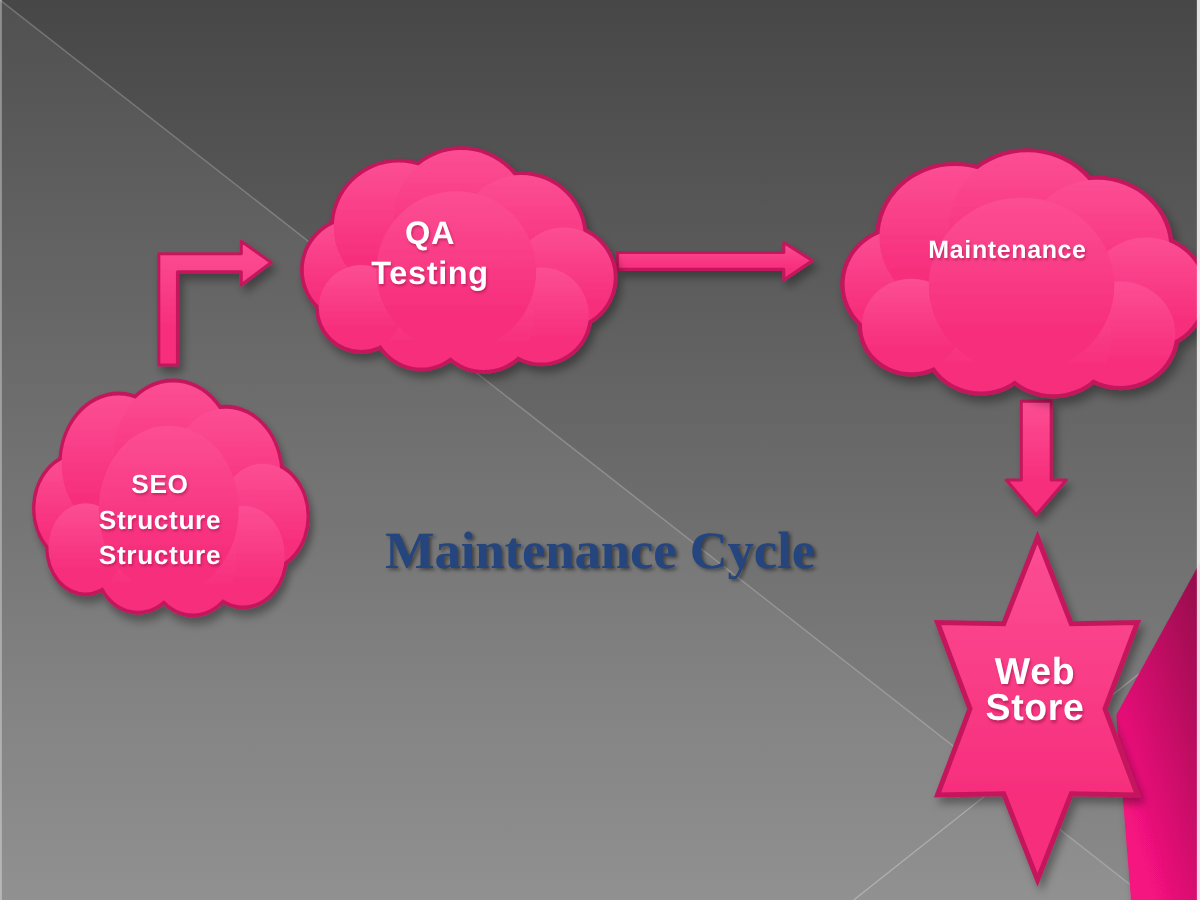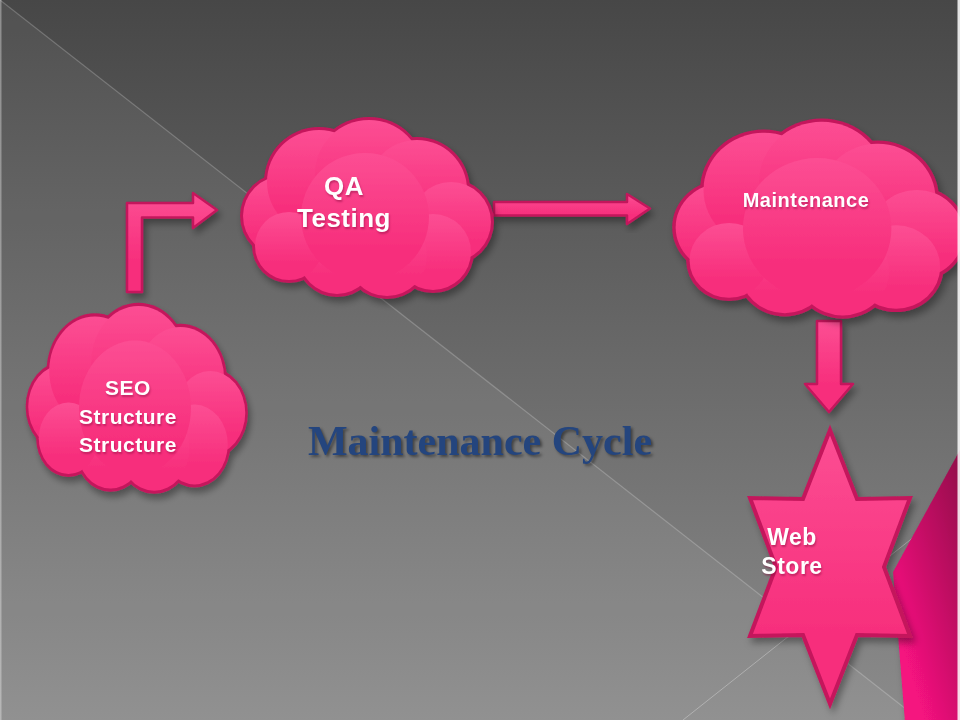--- a/index.html
+++ b/index.html
@@ -27,21 +27,21 @@
     font-weight:700;
     text-align:center;
     letter-spacing:0.5px;
     text-shadow:1px 2px 2px rgba(130,10,60,0.45);
     pointer-events:none;
   }
   .label span{display:block;}
   .label-qa{left:244px;top:170px;width:200px;font-size:26px;line-height:32px;}
   .label-maintenance{left:656px;top:186px;width:300px;font-size:20px;line-height:28px;}
   .label-seo{left:28px;top:350px;width:200px;font-size:21px;line-height:28.5px;margin-top:24px;}
-  .label-webstore{left:712px;top:523px;width:160px;font-size:23px;line-height:29px;}
+  .label-webstore{left:748px;top:523px;width:160px;font-size:30px;line-height:29px;}
 
   .slide-title{
     position:absolute;left:230px;top:416px;width:500px;
     font-family:"Liberation Serif", serif;
     font-weight:700;
     font-size:42px;line-height:50px;
     color:var(--title-color);
     text-align:center;
     text-shadow:2px 2px 3px rgba(0,0,0,0.45);
   }

